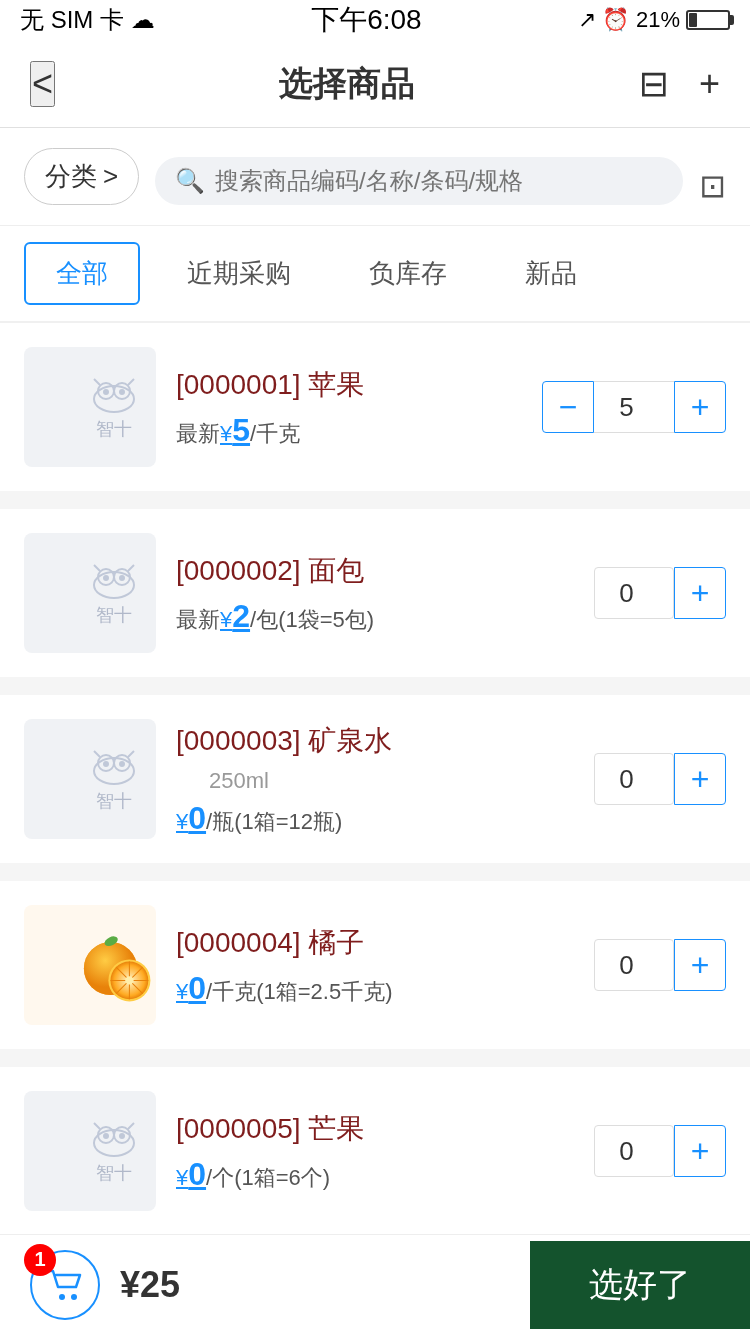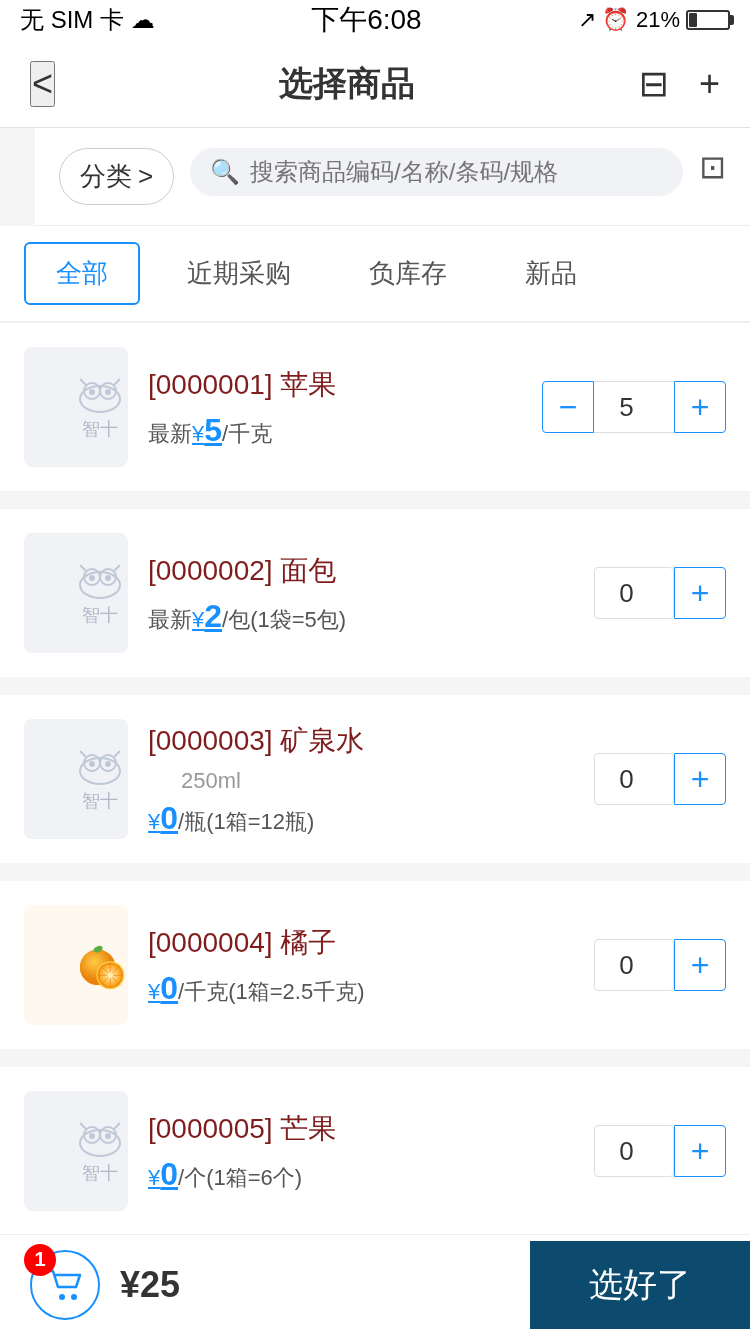--- a/index.html
+++ b/index.html
@@ -58,24 +58,23 @@
     }
     .header-actions { display: flex; align-items: center; gap: 30px; }
     .header-icon { font-size: 36px; color: #333; }
     .back-btn { font-size: 36px; color: #333; }
 
     
     .filter-bar {
       background: #fff;
       padding: 20px 24px;
       display: flex;
-      align-items: flex-start;
+      align-items: flex-end;
       gap: 16px;
       border-bottom: 1px solid #eee;
-      margin-left: 35px;
     }
     .category-btn {
       border: 1px solid #ccc;
       border-radius: 30px;
       padding: 10px 20px;
       font-size: 26px;
       color: #333;
       background: #fff;
       display: flex;
       align-items: center;
@@ -128,21 +127,21 @@
     }
     .product-item {
       background: #fff;
       margin-bottom: 2px;
       padding: 24px 24px;
       display: flex;
       align-items: center;
       gap: 20px;
     }
     .product-thumb {
-      width: 104px; height: 120px;
+      width: 132px; height: 120px;
       border-radius: 8px;
       background: #f0f2f5;
       display: flex; align-items: center; justify-content: center;
       overflow: hidden;
       flex-shrink: 0;
       padding-left: 48px;
     }
     .owl-placeholder {
       display: flex; flex-direction: column; align-items: center; justify-content: center;
       width: 100%; height: 100%;
@@ -249,21 +248,21 @@
       display: flex; align-items: center; justify-content: center;
       font-weight: bold;
     }
     .cart-total {
       font-size: 36px;
       font-weight: bold;
       color: #333;
     }
     .confirm-btn {
       width: 220px; height: 88px;
-      background: #0c4a6e;
+      background: #14532d;
       color: #fff;
       font-size: 34px;
       border: none;
       display: flex; align-items: center; justify-content: center;
       cursor: pointer;
     }
 
     .separator-line {
       height: 16px;
       background: #f5f5f5;

